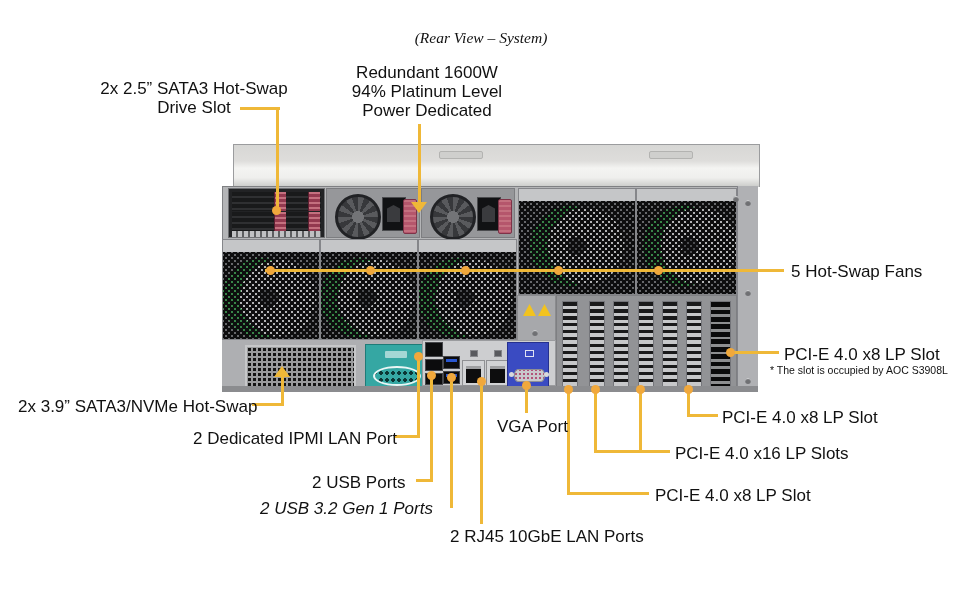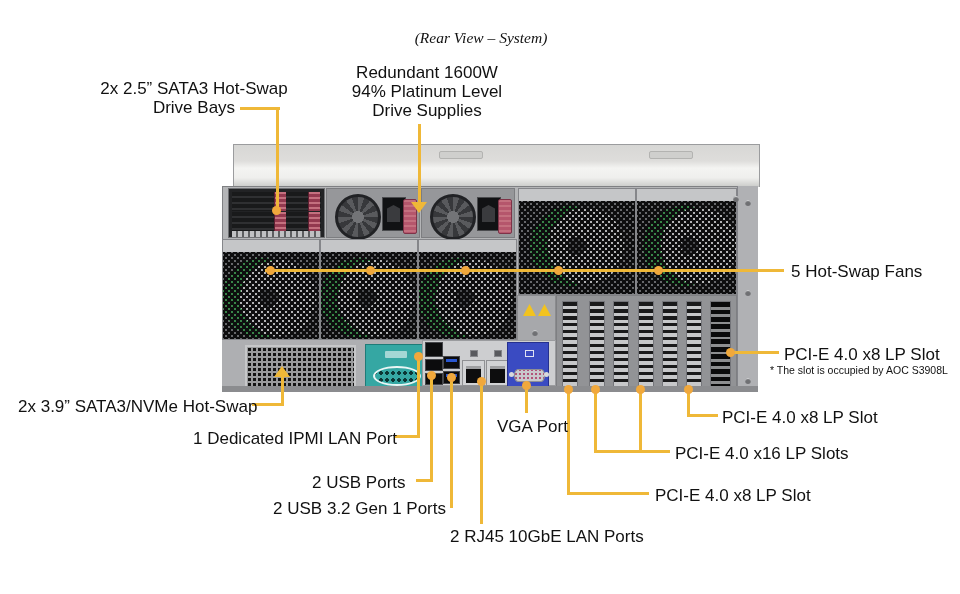--- a/index.html
+++ b/index.html
@@ -3,21 +3,21 @@
 <meta charset="utf-8">
 <style>
   html,body{margin:0;padding:0;background:#ffffff;}
   .scene{position:relative;width:960px;height:594px;background:#ffffff;overflow:hidden;
          font-family:"Liberation Sans", sans-serif;color:var(--text,#111);}
   .abs{position:absolute;}
 
   
   .lbl{position:absolute;font-size:17px;line-height:19px;white-space:nowrap;color:var(--text,#111);}
   .lbl.center{text-align:center;}
-  .lbl.right{text-align:right;}
+  .lbl.right{font-style:italic;}
   .title{position:absolute;font-size:15.5px;font-style:italic;text-align:center;white-space:nowrap;}
   .note{position:absolute;font-size:10.5px;line-height:12px;white-space:nowrap;color:var(--text,#111);}
 
   
   .cl{position:absolute;background:var(--callout_line,#EFB838);}
   .dot{position:absolute;width:9px;height:9px;border-radius:50%;background:var(--callout_dot,#F0A83C);}
   .arrD{position:absolute;width:0;height:0;border-left:8px solid transparent;border-right:8px solid transparent;border-top:11px solid var(--callout_line,#EFB838);}
   .arrU{position:absolute;width:0;height:0;border-left:8px solid transparent;border-right:8px solid transparent;border-bottom:11px solid var(--callout_line,#EFB838);}
 
   
@@ -253,41 +253,41 @@
   <div class="cl" style="left:417px;top:356px;width:3px;height:82px;"></div>
   <div class="cl" style="left:394px;top:435px;width:26px;height:3px;"></div>
   <div class="dot" style="left:414px;top:352px;"></div>
 
   <div class="cl" style="left:281px;top:374px;width:3px;height:32px;"></div>
   <div class="cl" style="left:252px;top:403px;width:32px;height:3px;"></div>
   <div class="arrU" style="left:274px;top:366px;"></div>
 
   <div class="lbl center" style="left:58px;top:79px;width:272px;">
     <div>2x 2.5” SATA3 Hot-Swap</div>
-    <div>Drive Bays</div>
+    <div>Drive Slot</div>
   </div>
 
   <div class="lbl center" style="left:322px;top:63px;width:210px;">
     <div>Redundant  1600W</div>
     <div>94% Platinum  Level</div>
-    <div>Drive Supplies</div>
+    <div>Power Dedicated</div>
   </div>
 
   <div class="lbl" style="left:791px;top:262px;">5 Hot-Swap  Fans</div>
 
   <div class="lbl" style="left:784px;top:345px;">PCI-E 4.0 x8 LP Slot</div>
   <div class="note" style="left:770px;top:364px;">* The  slot is  occupied by AOC S3908L</div>
 
   <div class="lbl" style="left:722px;top:408px;">PCI-E 4.0 x8 LP Slot</div>
   <div class="lbl" style="left:675px;top:444px;">PCI-E  4.0 x16 LP Slots</div>
   <div class="lbl" style="left:655px;top:486px;">PCI-E  4.0 x8  LP Slot</div>
 
   <div class="lbl" style="left:497px;top:417px;">VGA Port</div>
   <div class="lbl" style="left:450px;top:527px;">2 RJ45 10GbE LAN Ports</div>
   <div class="lbl right" style="left:260px;top:499px;width:186px;">2 USB 3.2 Gen 1 Ports</div>
   <div class="lbl" style="left:312px;top:473px;">2 USB Ports</div>
-  <div class="lbl" style="left:193px;top:429px;">1 Dedicated IPMI  LAN Port</div>
+  <div class="lbl" style="left:193px;top:429px;">2 Dedicated IPMI  LAN Port</div>
 
   <div class="lbl" style="left:18px;top:397px;line-height:20px;">
     <div>2x 3.9” SATA3/NVMe Hot-Swap</div>
   </div>
 
 </div>
 
 </body></html>

